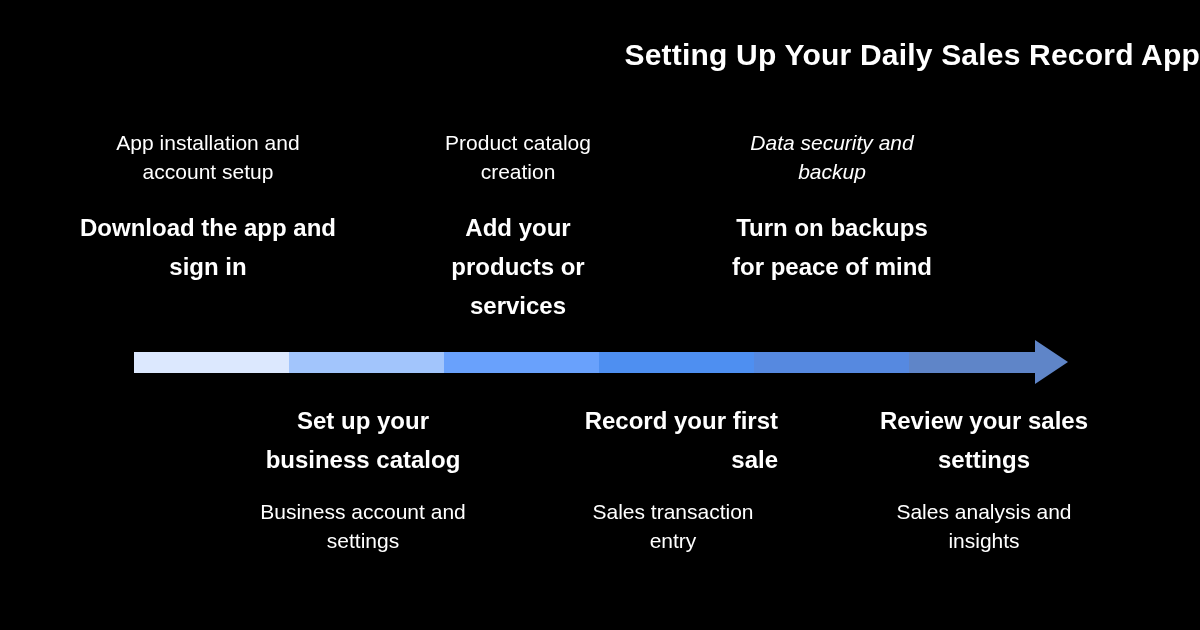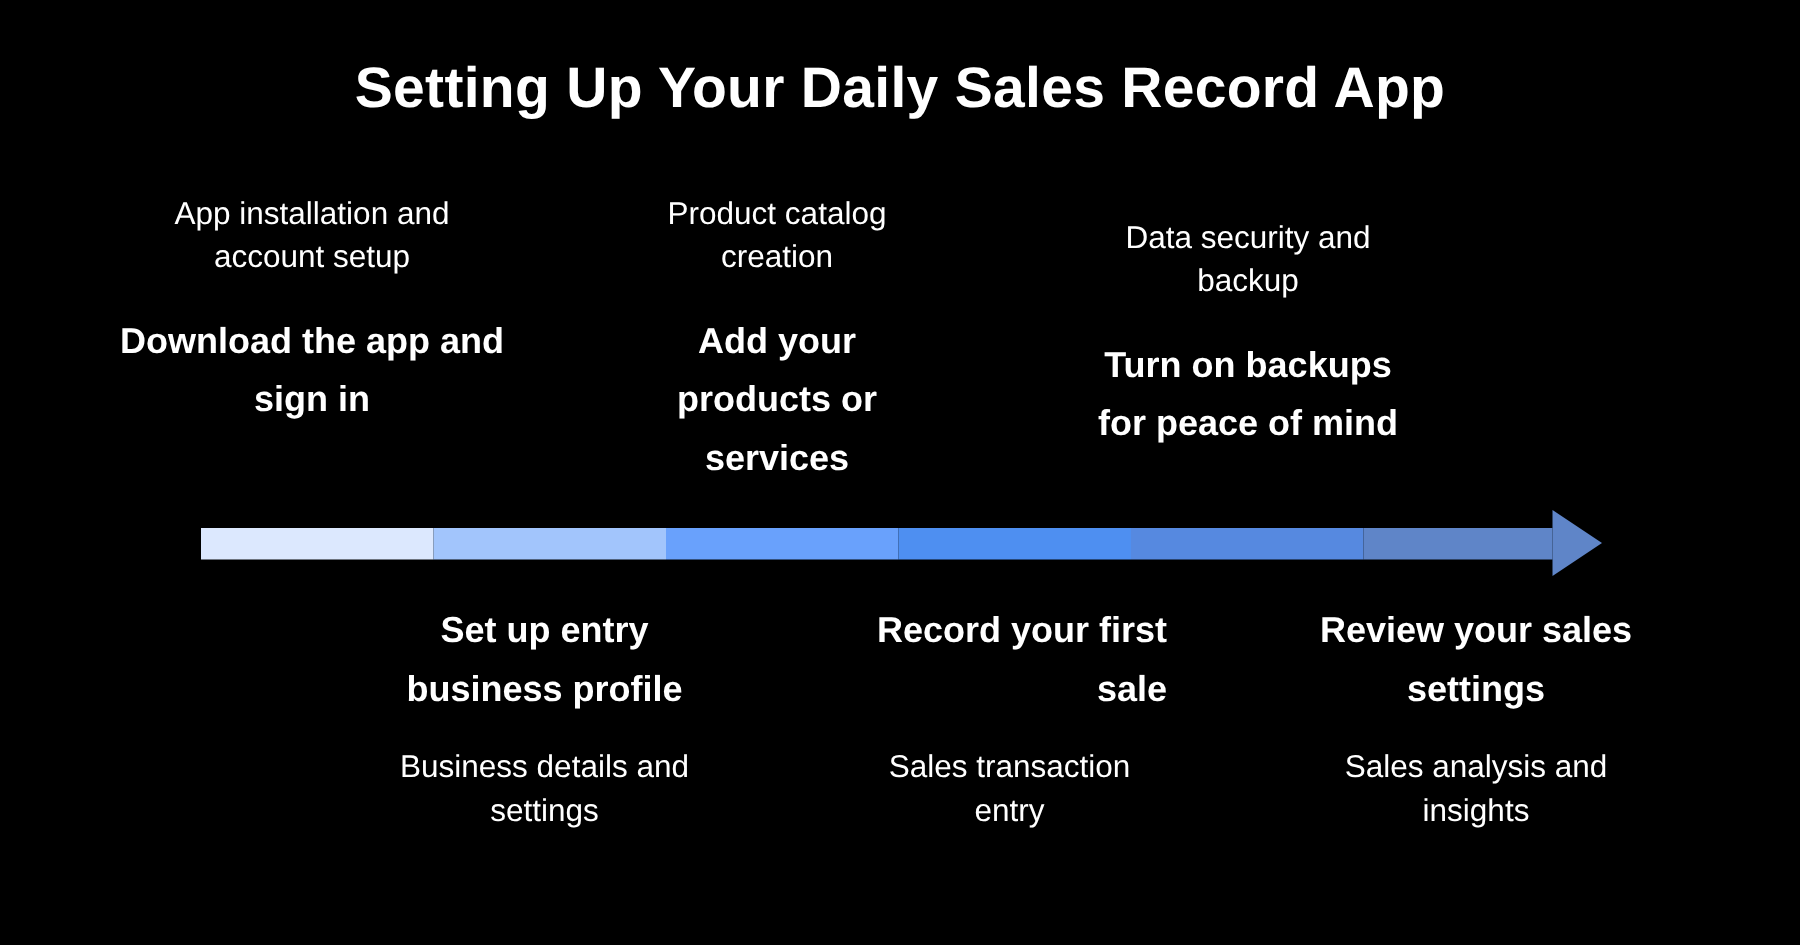--- a/index.html
+++ b/index.html
@@ -1,22 +1,22 @@
 <!DOCTYPE html>
 <html><head>
 <meta charset="utf-8">
 <style>
   html, body { margin: 0; padding: 0; }
   body {
     width: 1200px; height: 630px; background: #000000; color: #ffffff;
     font-family: "Liberation Sans", sans-serif; position: relative; overflow: hidden;
   }
   .title {
-    position: absolute; top: 38px; left: 0; width: 1200px; text-align: center;
-    font-size: 38px; font-weight: bold; letter-spacing: 0.2px;
+    position: absolute; top: 38px; left: 0; width: 1200px; text-align: right;
+    font-size: 30px; font-weight: bold; letter-spacing: 0.2px;
   }
   .step { position: absolute; text-align: center; width: 260px; }
   .sub { font-size: 21px; line-height: 29px; font-weight: normal; }
   .head { font-size: 24px; line-height: 39px; font-weight: bold; }
   .timeline { position: absolute; left: 134px; top: 352px; height: 21px; display: flex; }
   .seg { width: 155px; height: 21px; }
   .arrow-head {
     position: absolute; left: 1035px; top: 340px; width: 0; height: 0;
     border-top: 22px solid transparent; border-bottom: 22px solid transparent;
     border-left: 33px solid #5f85c8;
@@ -31,37 +31,37 @@
   <div class="sub">App installation and account setup</div>
   <div class="head" style="margin-top:22px;">Download the app and sign in</div>
 </div>
 
 <div class="step" style="left:388px; top:128px;">
   <div class="sub" style="width:190px; margin:0 auto;text-align:center;">Product catalog creation</div>
   <div class="head" style="margin-top:22px; width:200px; margin-left:auto; margin-right:auto;">Add your products or services</div>
 </div>
 
 <div class="step" style="left:702px; top:128px;">
-  <div class="sub" style="width:200px; margin:16px auto;">Data security and backup</div>
+  <div class="sub" style="width:200px; margin:0 auto;font-style:italic;">Data security and backup</div>
   <div class="head" style="margin-top:22px; width:230px; margin-left:auto; margin-right:auto;">Turn on backups for peace of mind</div>
 </div>
 
 <div class="timeline">
   <div class="seg" style="background:#dce8fe;"></div>
   <div class="seg" style="background:#a2c5fc;"></div>
   <div class="seg" style="background:#69a1fc;"></div>
   <div class="seg" style="background:#4e8ff1;"></div>
   <div class="seg" style="background:#5689e0;"></div>
   <div class="seg" style="background:#5f85c8; width:126px;"></div>
 </div>
 <div class="arrow-head"></div>
 
 <div class="step" style="left:233px; top:401px;">
-  <div class="head" style="width:200px; margin:0 auto;">Set up entry business profile</div>
-  <div class="sub" style="margin-top:18px; width:240px; margin-left:auto; margin-right:auto;">Business details and settings</div>
+  <div class="head" style="width:200px; margin:0 auto;">Set up your business catalog</div>
+  <div class="sub" style="margin-top:18px; width:240px; margin-left:auto; margin-right:auto;">Business account and settings</div>
 </div>
 
 <div class="step" style="left:543px; top:401px;">
   <div class="head" style="width:210px; margin:0 auto;text-align:right;">Record your first sale</div>
   <div class="sub" style="margin-top:18px; width:200px; margin-left:auto; margin-right:auto;">Sales transaction entry</div>
 </div>
 
 <div class="step" style="left:854px; top:401px;">
   <div class="head" style="width:220px; margin:0 auto;">Review your sales settings</div>
   <div class="sub" style="margin-top:18px; width:220px; margin-left:auto; margin-right:auto;">Sales analysis and insights</div>

